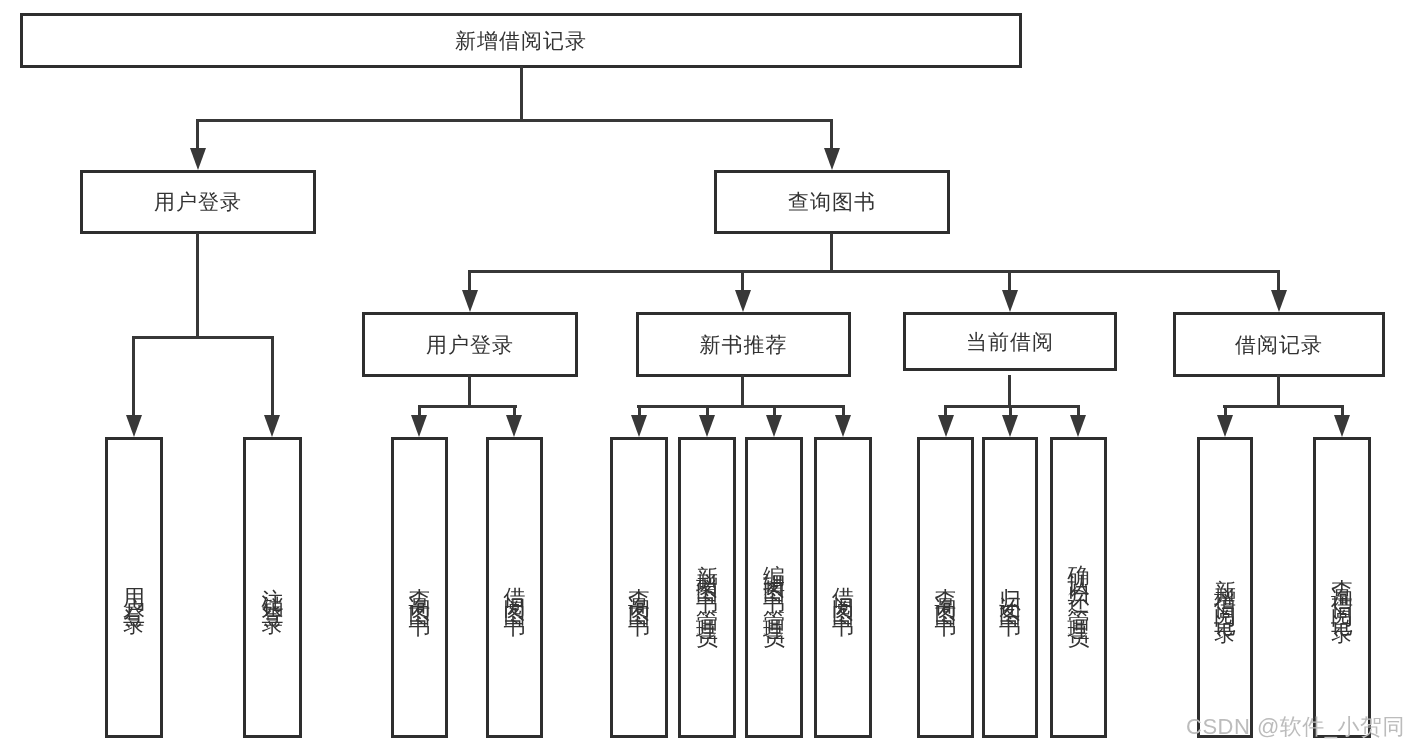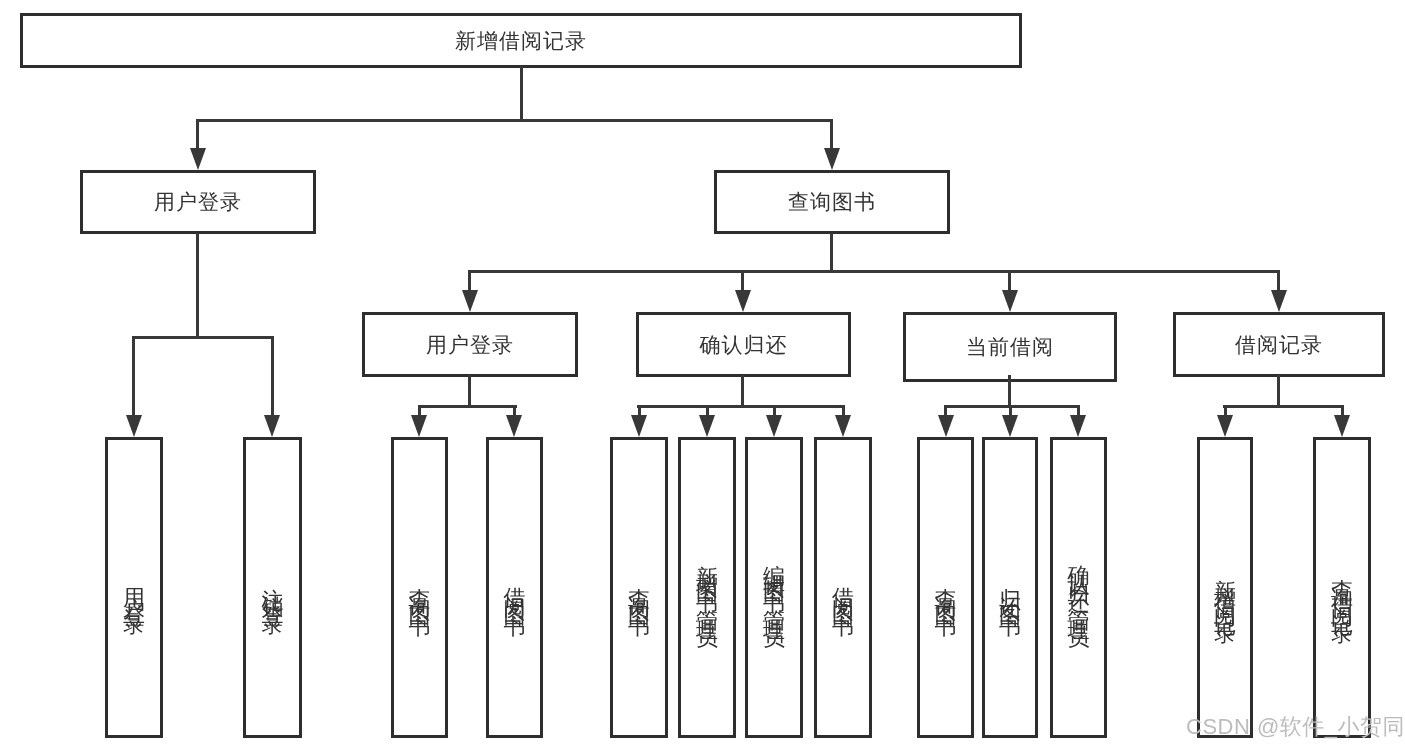--- a/index.html
+++ b/index.html
@@ -68,23 +68,23 @@
   <div class="ah" style="left:735px;top:290px"></div>
   <div class="vl" style="left:1008px;top:270px;height:23px"></div>
   <div class="ah" style="left:1002px;top:290px"></div>
   <div class="vl" style="left:1277px;top:270px;height:23px"></div>
   <div class="ah" style="left:1271px;top:290px"></div>
 
   <div class="box hbox" style="left:362px;top:312px;width:216px;height:65px">
     <span class="label">用户登录</span>
   </div>
   <div class="box hbox" style="left:636px;top:312px;width:215px;height:65px">
-    <span class="label">确认归还</span>
+    <span class="label">新书推荐</span>
   </div>
-  <div class="box hbox" style="left:903px;top:312px;width:214px;height:70px">
+  <div class="box hbox" style="left:903px;top:312px;width:214px;height:59px">
     <span class="label">当前借阅</span>
   </div>
   <div class="box hbox" style="left:1173px;top:312px;width:212px;height:65px">
     <span class="label">借阅记录</span>
   </div>
 
   <div class="vl" style="left:468px;top:375px;height:33px"></div>
   <div class="vl" style="left:741px;top:375px;height:33px"></div>
   <div class="vl" style="left:1008px;top:375px;height:33px"></div>
   <div class="vl" style="left:1277px;top:375px;height:33px"></div>

